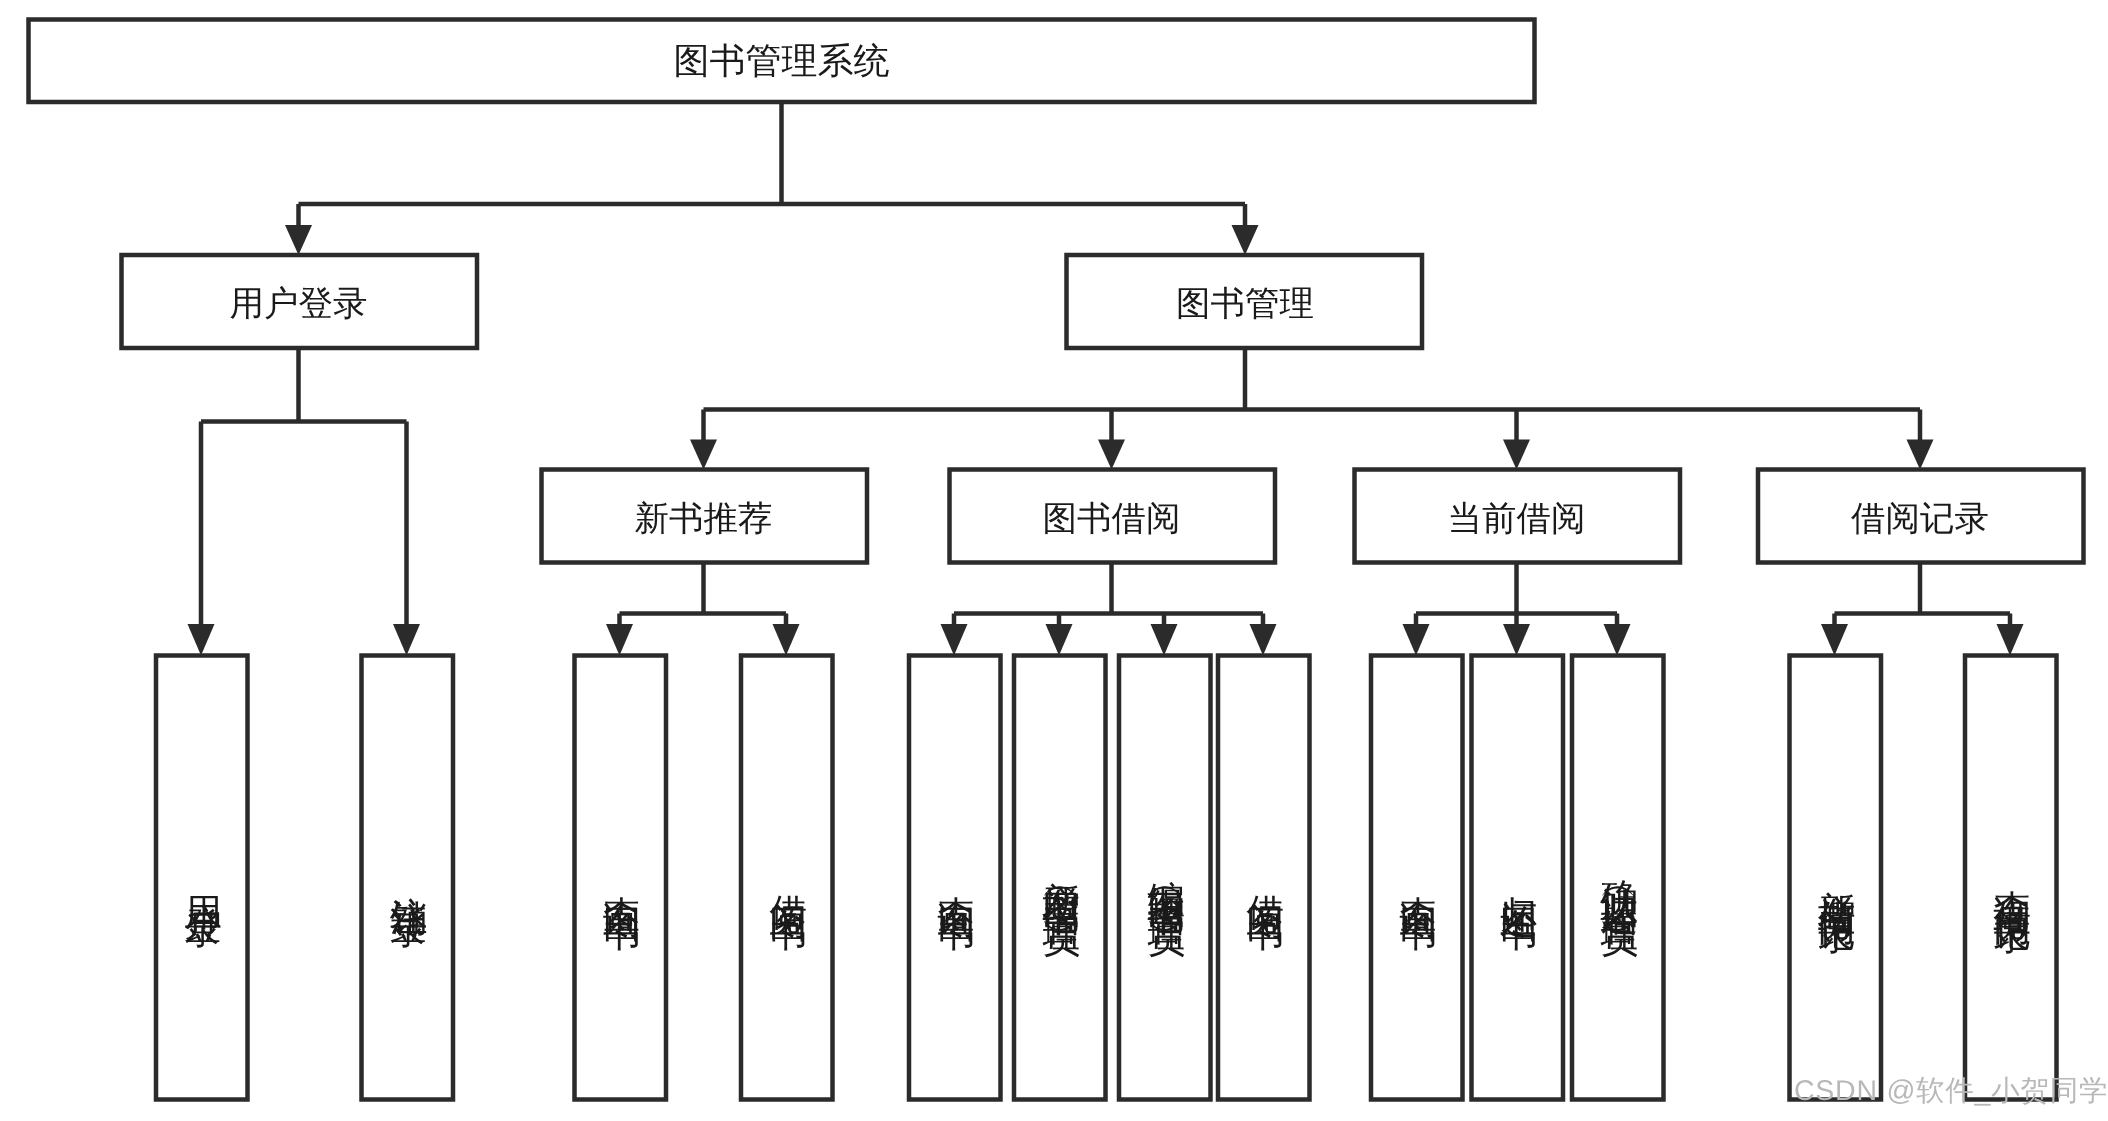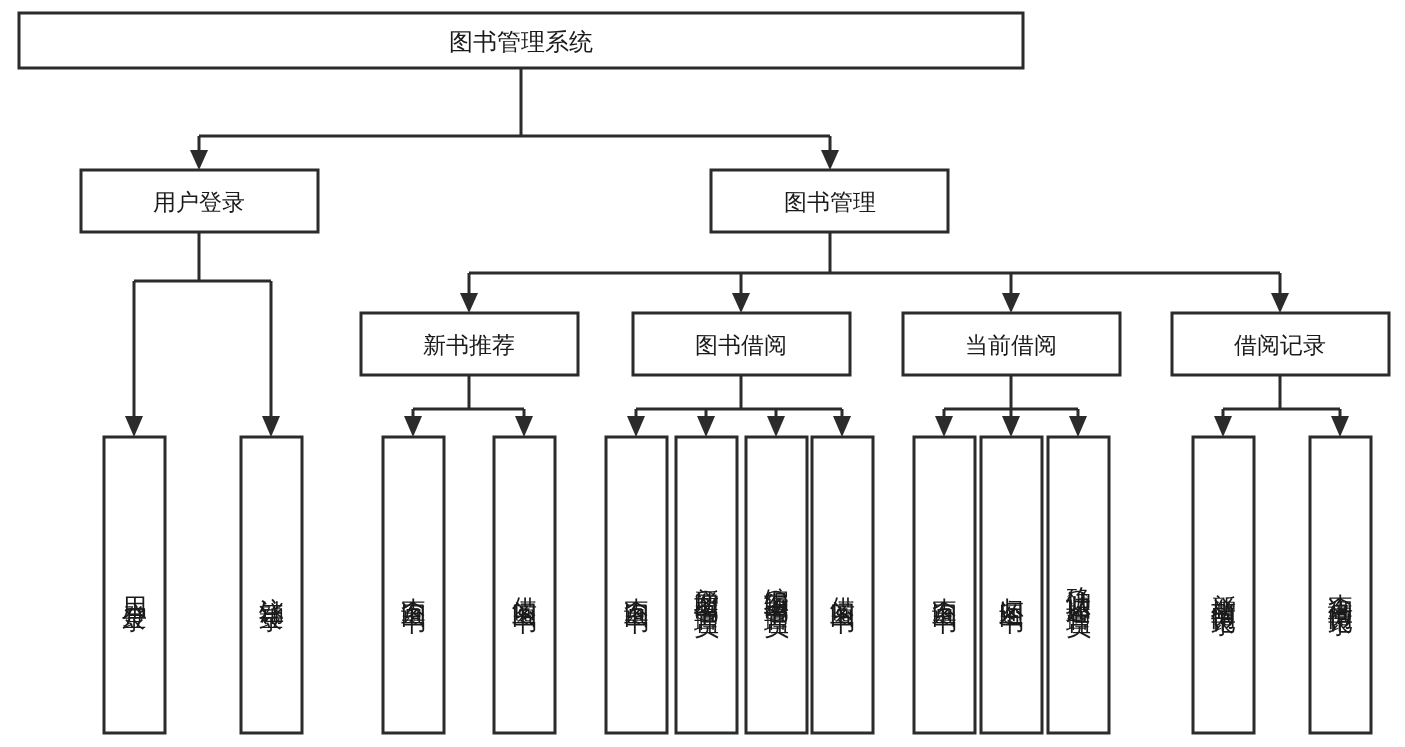--- a/index.html
+++ b/index.html
@@ -212,14 +212,15 @@
   <div class="leaf-label" style="left:746px; top:437px; width:61px; height:296px;">编辑图书（管理员）</div>
   <div class="leaf-label" style="left:812px; top:437px; width:61px; height:296px;">借阅图书</div>
 
   <div class="leaf-label" style="left:914px; top:437px; width:61px; height:296px;">查询图书</div>
   <div class="leaf-label" style="left:981px; top:437px; width:61px; height:296px;">归还图书</div>
   <div class="leaf-label" style="left:1048px; top:437px; width:61px; height:296px;">确认归还（管理员）</div>
 
   <div class="leaf-label" style="left:1193px; top:437px; width:61px; height:296px;">新增借阅记录</div>
   <div class="leaf-label" style="left:1310px; top:437px; width:61px; height:296px;">查询借阅记录</div>
 
+  <div class="watermark" style="left:1196px; top:714px;">CSDN @软件_小贺同学</div>
 
 </div>
 
 </body></html>

